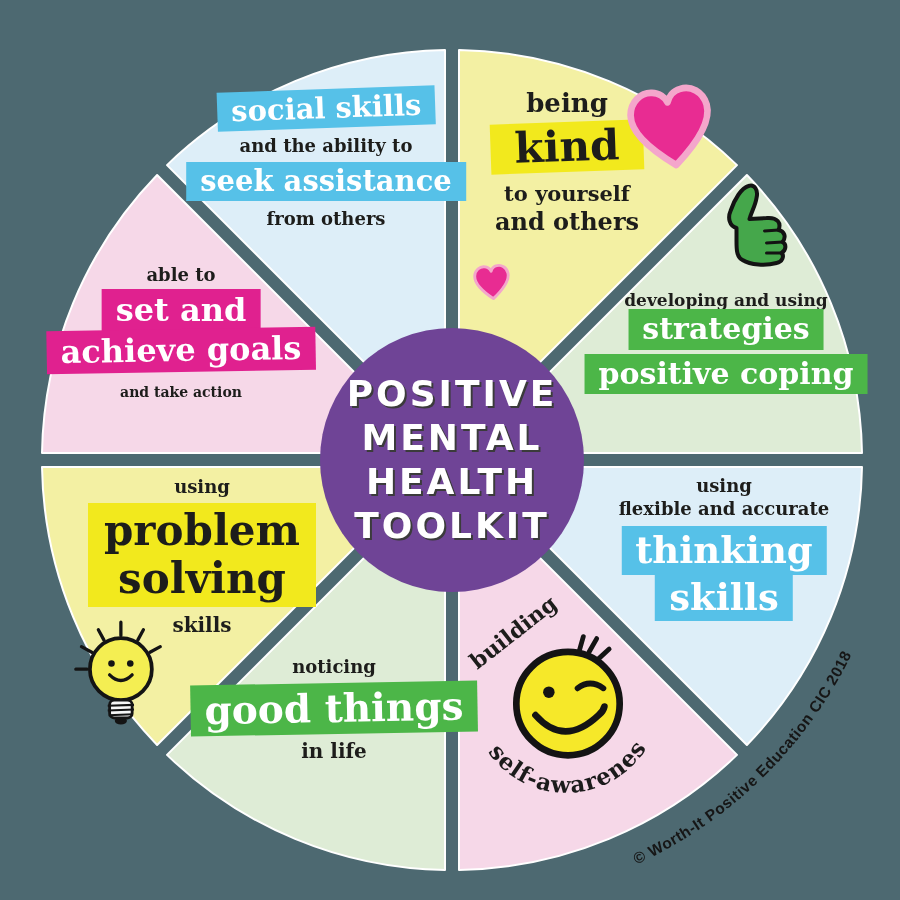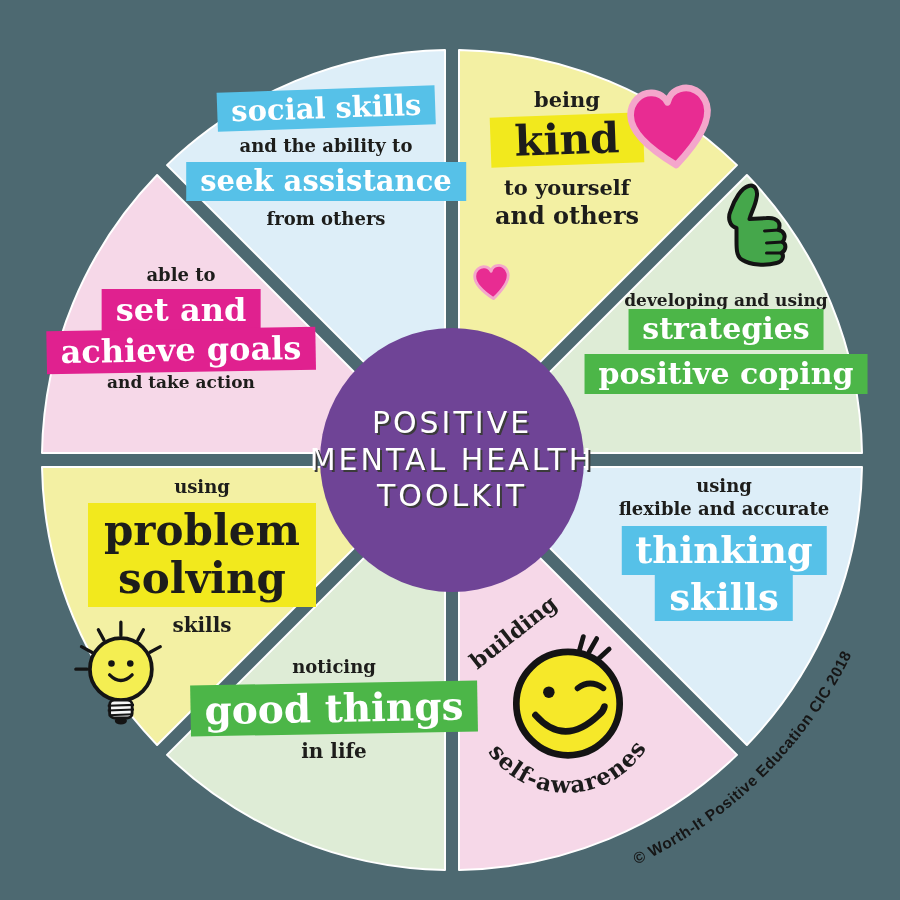--- a/index.html
+++ b/index.html
@@ -21,22 +21,22 @@
     display:inline-block;font-weight:bold;color:#ffffff;
     padding:3px 14px;line-height:1.15;
   }
   .bar-blue{background:#56c1e8;}
   .bar-green{background:#4cb648;}
   .bar-magenta{background:#e0218f;}
   .bar-yellow{background:#f2e91d;color:#1d1d1b;}
   .center-badge{
     position:absolute;left:452px;top:460px;width:300px;
     transform:translate(-50%,-50%);text-align:center;z-index:6;
-    font-family:"DejaVu Sans", sans-serif;font-weight:normal;
-    font-size:30px;letter-spacing:3px;color:#ffffff;line-height:1.22;
+    font-family:"DejaVu Sans", sans-serif;font-weight:bold;
+    font-size:36px;letter-spacing:3px;color:#ffffff;line-height:1.22;
     text-shadow:2px 2px 0 #3b3b3b;
   }
   .rot-label{
     position:absolute;z-index:5;font-weight:bold;font-size:22px;color:#1d1d1b;
     transform:translate(-50%,-50%) rotate(-38deg);white-space:nowrap;
   }
   .icon{position:absolute;z-index:7;}
 </style>
 </head>
 <body>
@@ -75,21 +75,21 @@
   </div>
 
   <div class="label" style="left:326px;top:89px;">
     <span class="bar bar-blue" style="font-size:29px;transform:rotate(-2deg);">social skills</span>
     <span class="small" style="margin-top:7px;">and the ability to</span>
     <span class="bar bar-blue" style="font-size:29px;margin-top:4px;">seek assistance</span>
     <span class="small" style="margin-top:7px;">from others</span>
   </div>
 
   <div class="label" style="left:567px;top:87px;">
-    <span class="small" style="font-size:21px;">being</span>
+    <span class="small" style="font-size:26px;">being</span>
     <span class="bar bar-yellow" style="font-size:42px;padding:1px 24px;margin-top:2px;transform:rotate(-2deg);">kind</span>
     <span class="small" style="font-size:21px;margin-top:9px;">to yourself</span>
     <span class="small" style="font-size:24px;">and others</span>
   </div>
 
   <div class="label" style="left:726px;top:290px;">
     <span class="small" style="font-size:17px;">developing and using</span>
     <span class="bar bar-green" style="font-size:30px;margin-top:-2px;">strategies</span>
     <span class="bar bar-green" style="font-size:30px;margin-top:4px;">positive coping</span>
   </div>
@@ -115,21 +115,21 @@
       <span style="display:block;">problem</span>
       <span style="display:block;">solving</span>
     </span>
     <span class="small" style="font-size:20px;margin-top:6px;">skills</span>
   </div>
 
   <div class="label" style="left:181px;top:264px;justify-content:center;">
     <span class="small">able to</span>
     <span class="bar bar-magenta" style="font-size:32px;margin-top:2px;">set and</span>
     <span class="bar bar-magenta" style="font-size:32px;margin-top:-2px;transform:rotate(-1deg);">achieve goals</span>
-    <span class="small" style="font-size:17px;margin-top:0;">and take action</span>
+    <span class="small" style="font-size:14px;margin-top:12px;">and take action</span>
   </div>
 
   <svg class="icon" style="left:623px;top:80px;transform:rotate(-8deg);" width="96" height="94" viewBox="0 0 100 96">
     <path d="M50 88 C20 64 8 45 10 30 C12 16 24 8 35 10 C43 11 48 17 50 22 C52 17 57 11 65 10 C76 8 88 16 90 30 C92 45 80 64 50 88 Z" fill="#e82c92" stroke="#f4a6cb" stroke-width="7" stroke-linejoin="round"></path>
   </svg>
 
   <svg class="icon" style="left:471px;top:262px;transform:rotate(-5deg);" width="42" height="40" viewBox="0 0 100 96">
     <path d="M50 88 C20 64 8 45 10 30 C12 16 24 8 35 10 C43 11 48 17 50 22 C52 17 57 11 65 10 C76 8 88 16 90 30 C92 45 80 64 50 88 Z" fill="#e82c92" stroke="#f4a6cb" stroke-width="7" stroke-linejoin="round"></path>
   </svg>
 

